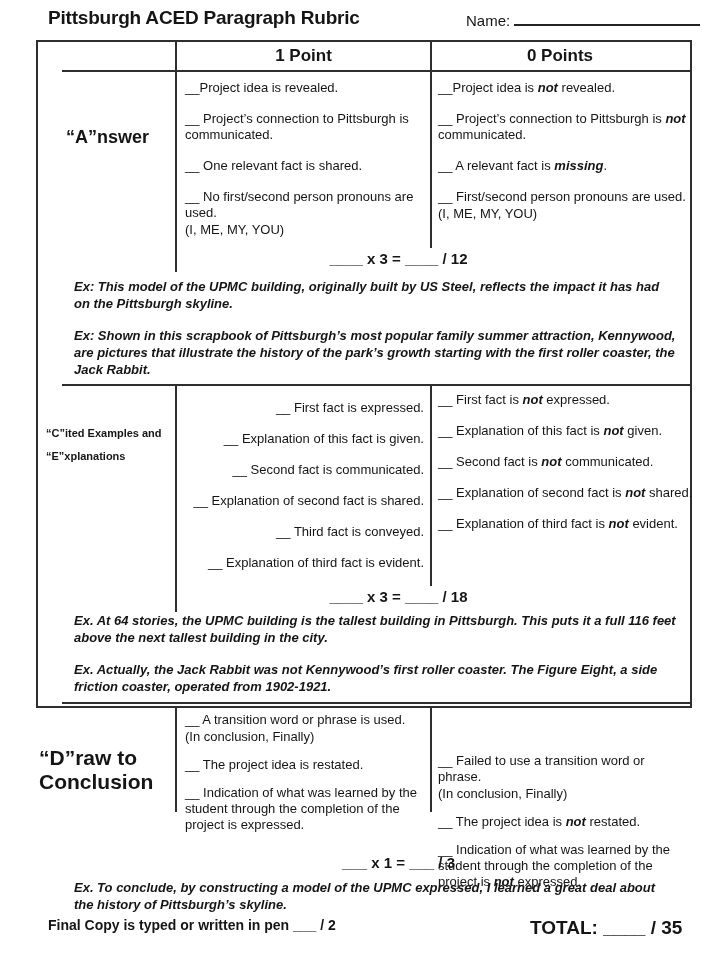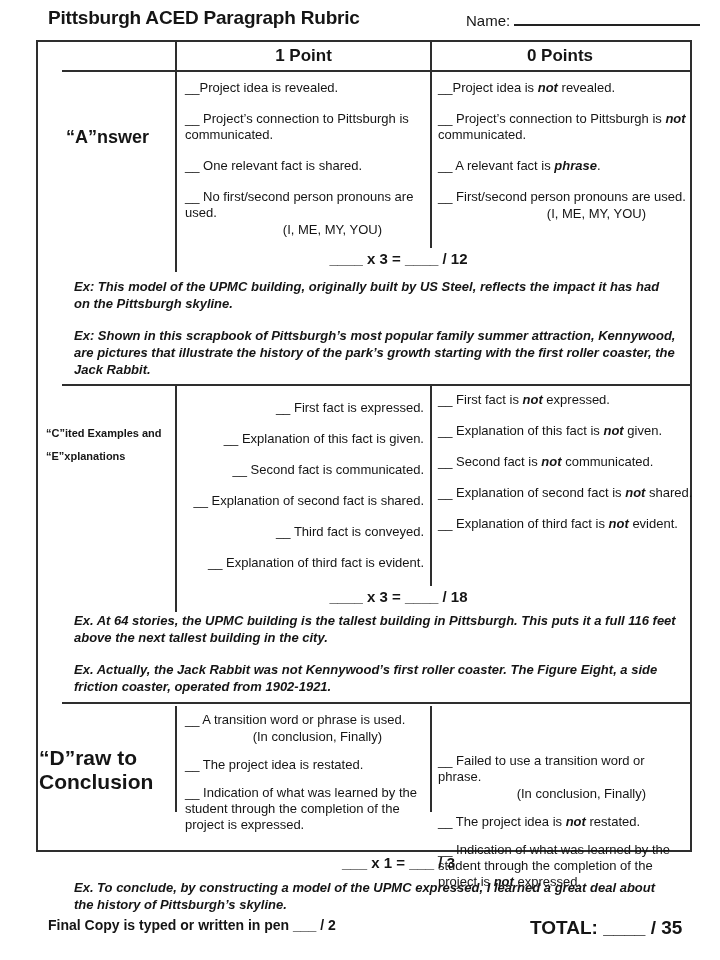--- a/index.html
+++ b/index.html
@@ -2,21 +2,21 @@
 <html><head>
 <meta charset="utf-8">
 <style>
   html,body{margin:0;padding:0;background:#ffffff;}
   body{width:720px;height:960px;position:relative;font-family:"Liberation Sans",sans-serif;color:#151515;overflow:hidden;}
 
   .title{position:absolute;left:48px;top:7px;font-size:19px;font-weight:700;letter-spacing:-0.2px;}
   .name-row{position:absolute;left:466px;top:11px;font-size:15px;}
   .name-line{display:inline-block;width:186px;height:13px;border-bottom:2px solid #222;}
 
-  .rubric{position:absolute;left:36px;top:40px;width:656px;height:812px;border:2px solid #2e2e2e;box-sizing:border-box;background:#fff;}
+  .rubric{position:absolute;left:36px;top:40px;width:656px;height:668px;border:2px solid #2e2e2e;box-sizing:border-box;background:#fff;}
   .rubric-inner{position:relative;width:100%;height:100%;}
 
   .vline{position:absolute;width:2px;background:#2e2e2e;}
   .v1{left:137px;top:0;height:230px;}
   .v2{left:392px;top:0;height:206px;}
   .v3{left:137px;top:344px;height:226px;}
   .v4{left:392px;top:344px;height:200px;}
   .v5{left:137px;top:664px;height:106px;}
   .v6{left:392px;top:664px;height:106px;}
 
@@ -39,21 +39,21 @@
   .points{font-size:13px;line-height:16px;}
   .points1{padding:8px 6px 0 8px;}
   .points0{padding:8px 2px 0 8px;}
   .s1 .points1{padding-top:14px;text-align:right;}
   .s1 .points0{padding-top:6px;}
   .s2 .points1{padding-top:8px;}
   .s2 .points0{padding-top:4px;margin-top:45px;}
   .check-item{margin-bottom:15px;}
   .s2 .check-item{margin-bottom:12px;}
   .nowrap-items .check-item{white-space:nowrap;}
-  .paren{text-align:right;padding-right:42px;margin-top:-14px;}
+  .paren{text-align:left;padding-right:42px;margin-top:-14px;}
   .s2 .paren{margin-top:-11px;}
   .points em{font-weight:700;font-style:italic;}
 
   .score-row{margin-left:69px;text-align:center;font-weight:700;font-size:15px;height:24px;padding-top:2px;box-sizing:border-box;}
   .s2 .score-row{height:20px;padding-top:0;}
 
   .examples{padding:6px 12px 0 36px;font-weight:700;font-style:italic;font-size:13px;line-height:17px;}
   .s1 .examples{padding-top:2px;}
   .s2 .examples{padding-top:5px;}
   .ex{margin-bottom:15px;}
@@ -92,21 +92,21 @@
         <div class="cell points points1">
             <div class="check-item">__Project idea is revealed.</div>
             <div class="check-item">__ Project’s connection to Pittsburgh is communicated.</div>
             <div class="check-item">__ One relevant fact is shared.</div>
             <div class="check-item">__ No first/second person pronouns are used.</div>
             <div class="check-item paren">(I, ME, MY, YOU)</div>
           </div>
         <div class="cell points points0">
             <div class="check-item">__Project idea is <em>not</em> revealed.</div>
             <div class="check-item">__ Project’s connection to Pittsburgh is <em>not</em> communicated.</div>
-            <div class="check-item">__ A relevant fact is <em>phrase</em>.</div>
+            <div class="check-item">__ A relevant fact is <em>missing</em>.</div>
             <div class="check-item">__ First/second person pronouns are used.</div>
             <div class="check-item paren">(I, ME, MY, YOU)</div>
           </div>
       </div>
       <div class="score-row">____ x 3 = ____ / 12</div>
       <div class="examples">
           <div class="ex">Ex: This model of the UPMC building, originally built by US Steel, reflects the impact it has had on the Pittsburgh skyline.</div>
           <div class="ex">Ex: Shown in this scrapbook of Pittsburgh’s most popular family summer attraction, Kennywood, are pictures that illustrate the history of the park’s growth starting with the first roller coaster, the Jack Rabbit.</div>
         </div>
     </div>

